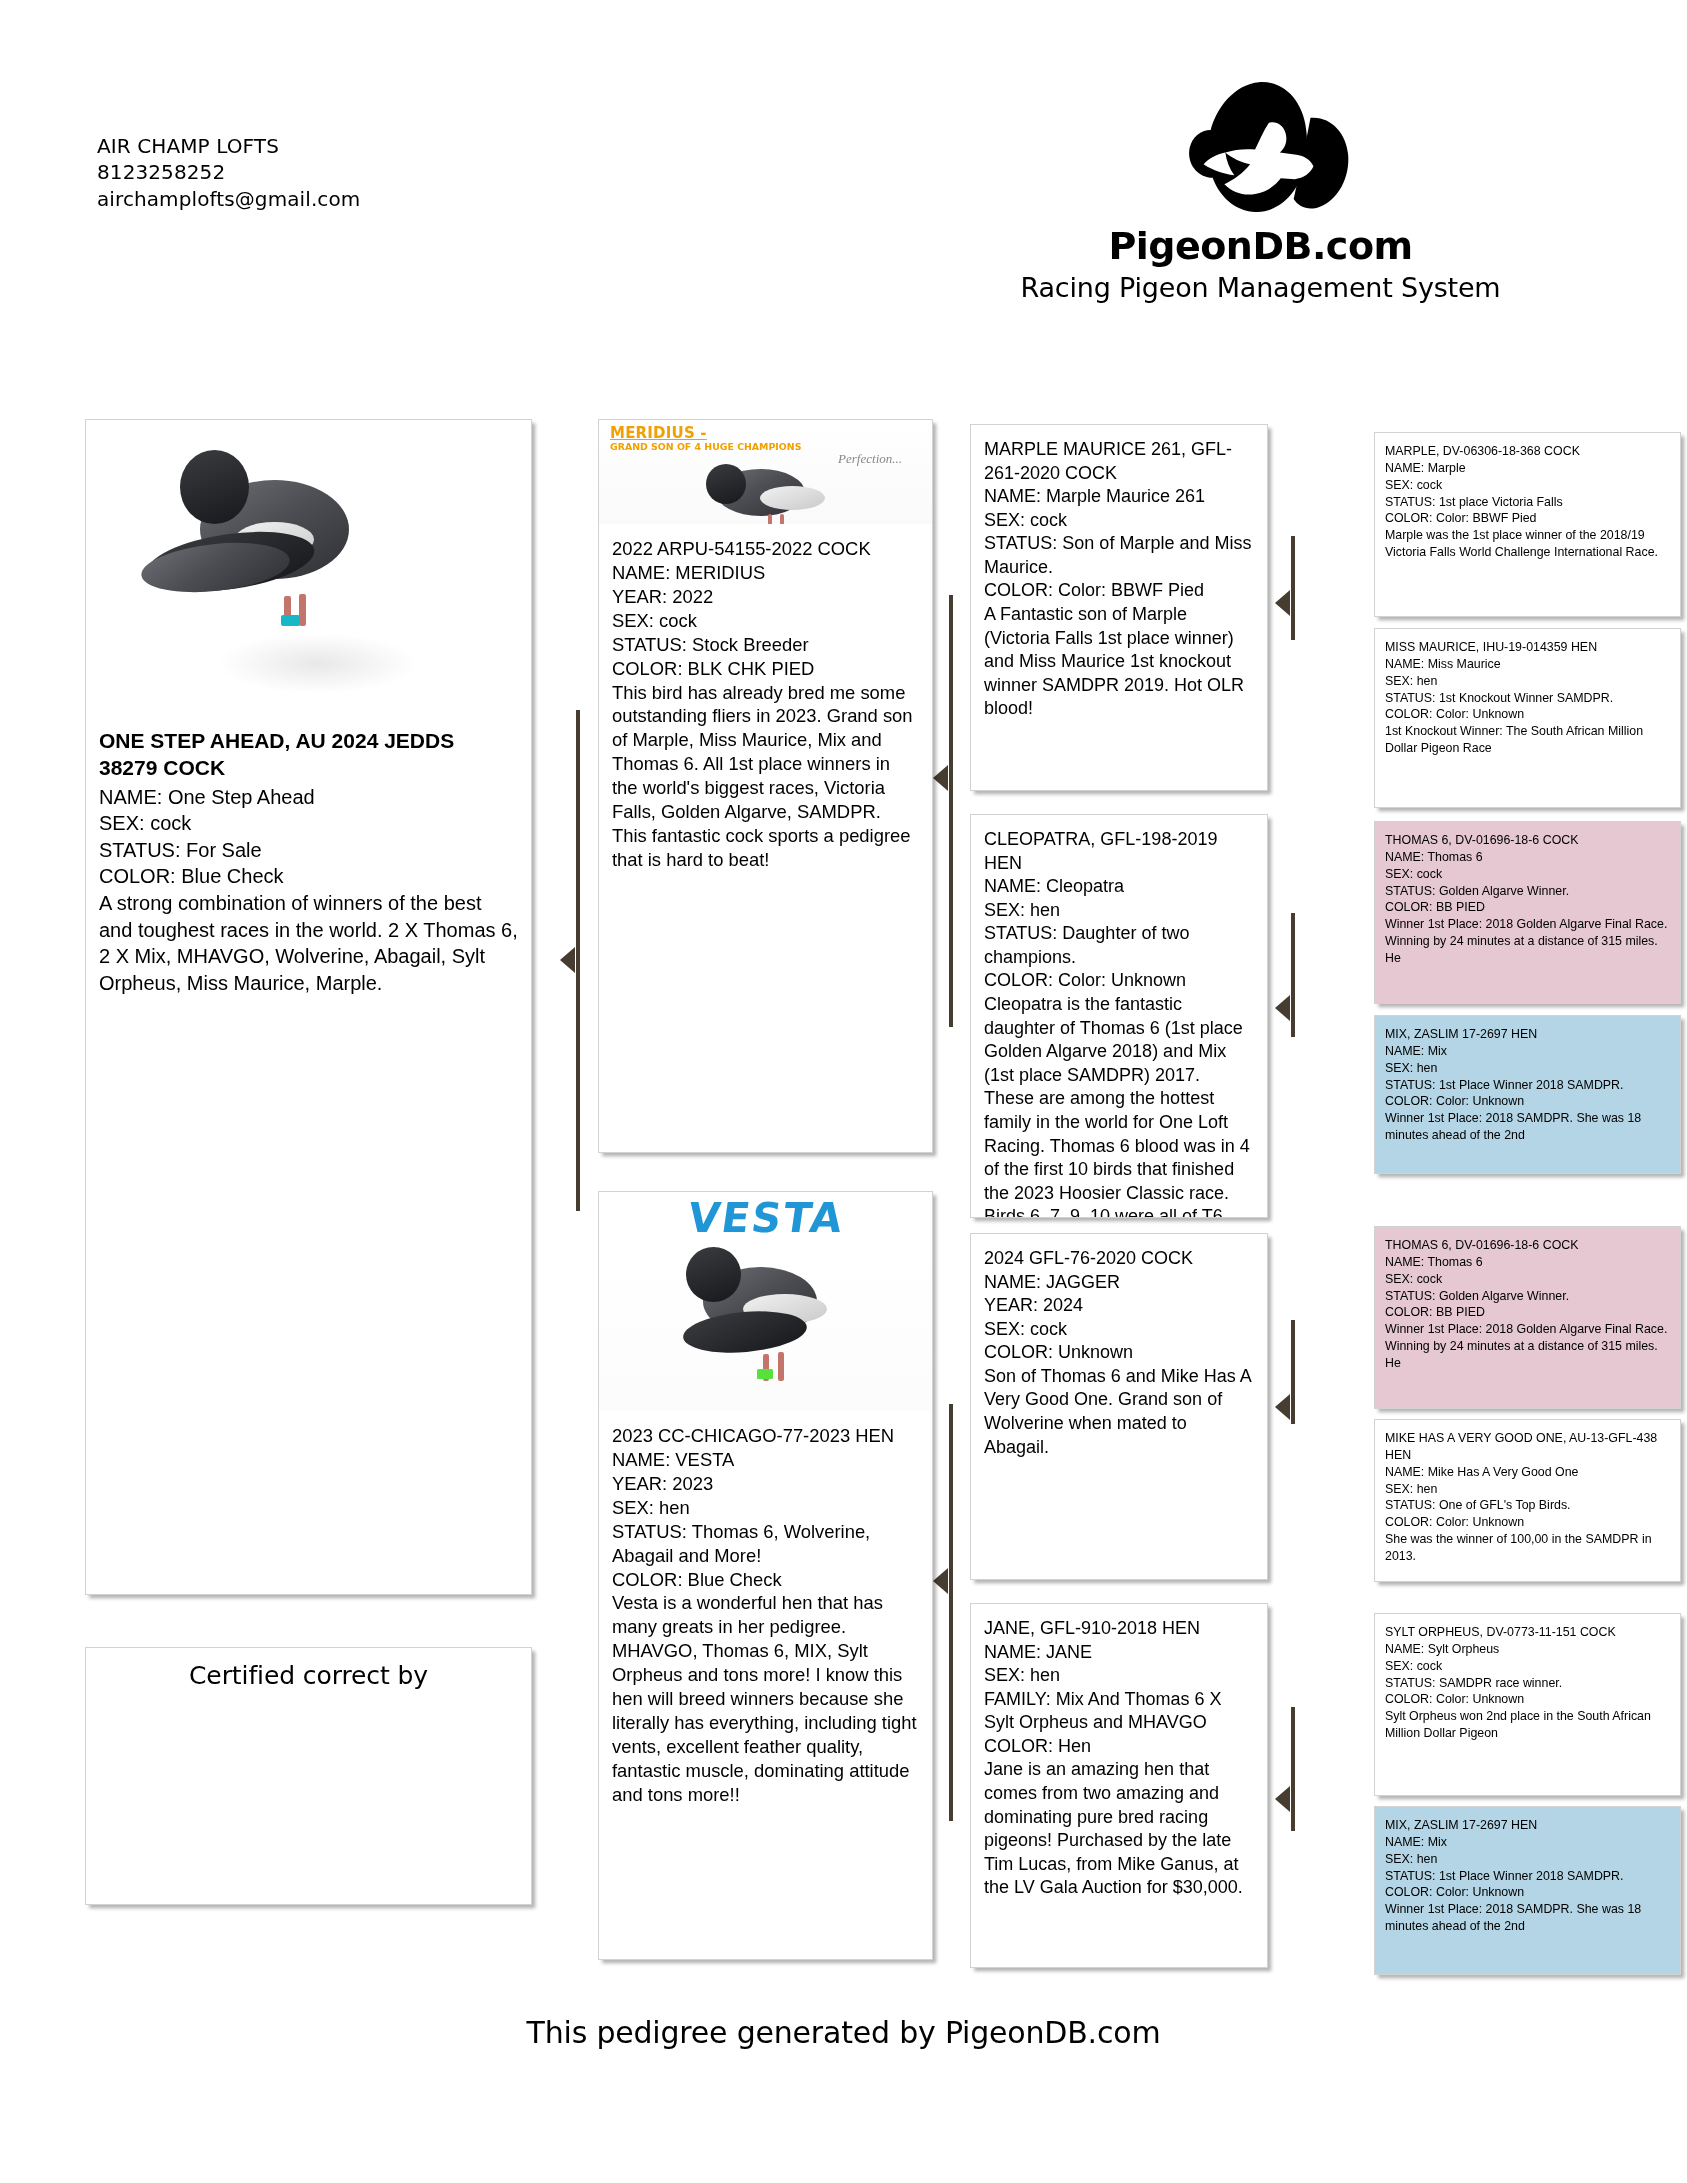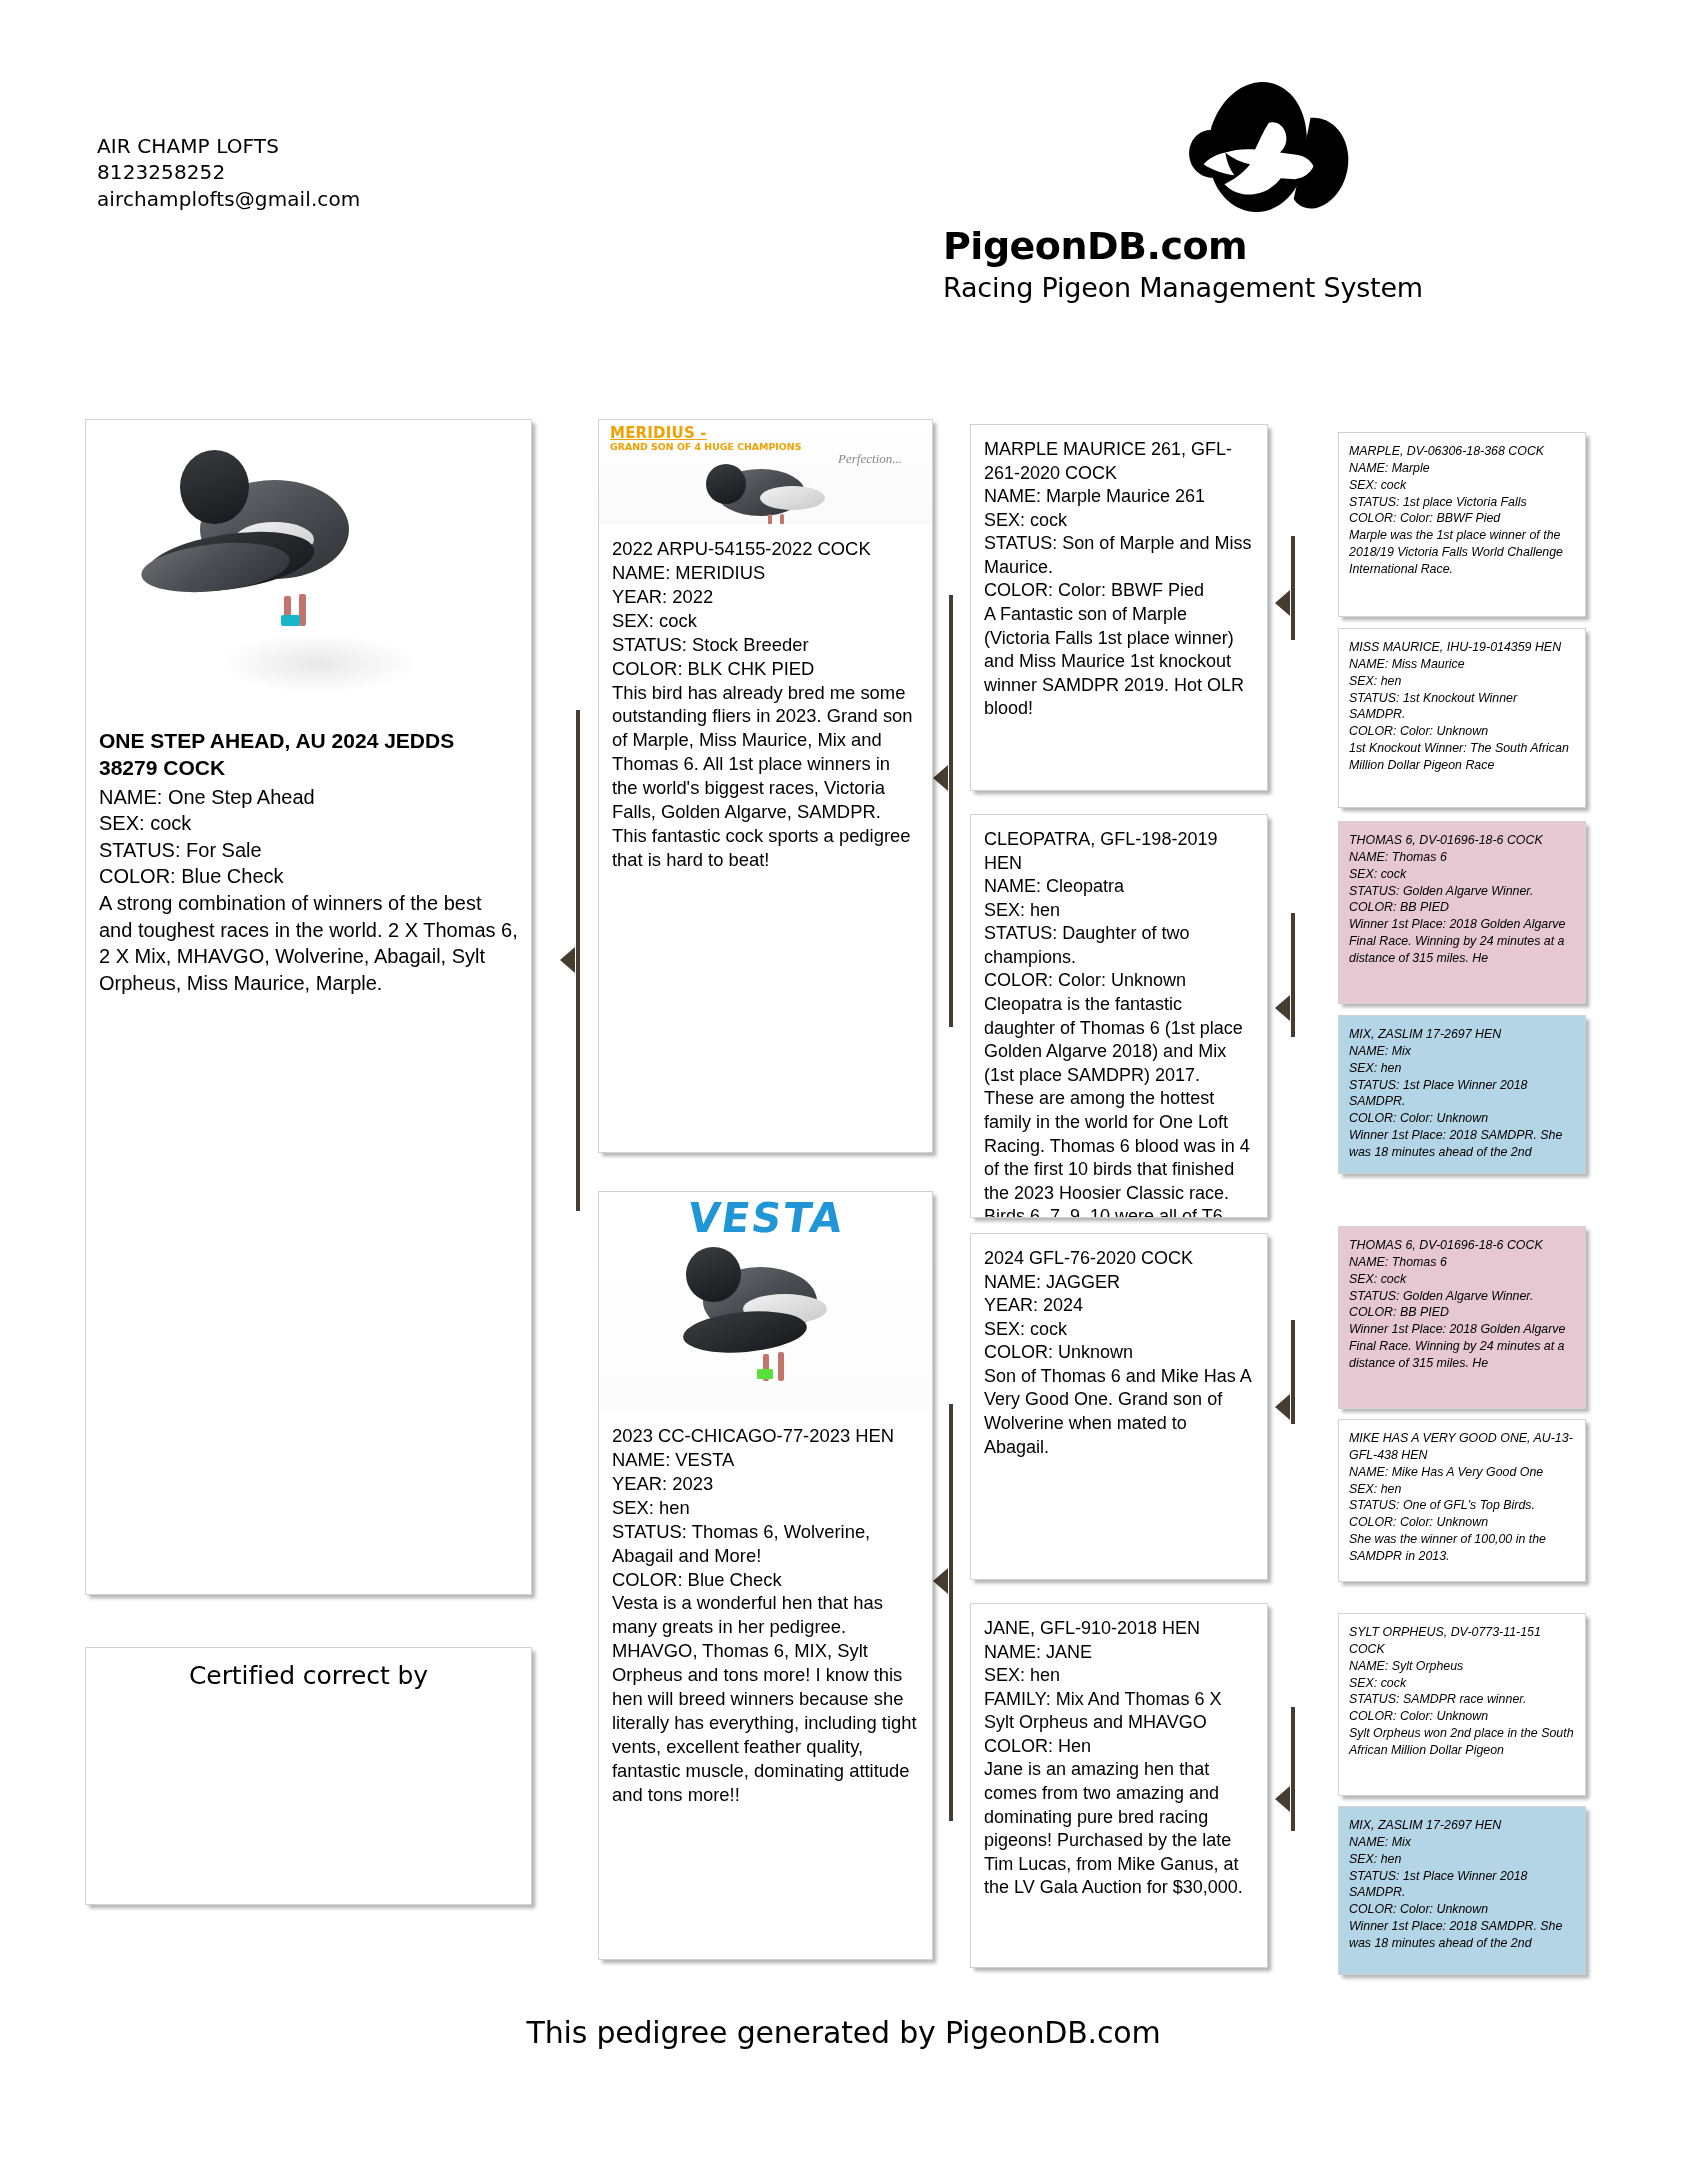--- a/index.html
+++ b/index.html
@@ -26,20 +26,21 @@
     line-height: 1.32;
     letter-spacing: 0.1px;
   }
   .loft-info div { white-space: nowrap; }
 
   .brand {
     position: absolute;
     left: 943px;
     top: 79px;
     width: 635px;
+    text-align: center;
   }
   .brand-mark { width: 100%; display: flex; justify-content: center; }
   .brand-name {
     font-family: "DejaVu Sans", sans-serif;
     font-size: 38px;
     font-weight: bold;
     letter-spacing: -0.5px;
     margin-top: 1px;
   }
   .brand-tag {
@@ -95,21 +96,21 @@
 
   
   .col3 { left: 970px; width: 298px; }
   .g1 { top: 424px; height: 367px; }
   .g2 { top: 814px; height: 404px; }
   .g3 { top: 1233px; height: 347px; }
   .g4 { top: 1603px; height: 365px; }
   .col3 .txt { font-size: 18px; line-height: 1.31; }
 
   
-  .col4 { left: 1338px; width: 248px; font-style: italic; }
+  .col4 { left: 1374px; width: 307px; }
   .col4 .body { padding: 10px 10px 4px 10px; }
   .col4 .txt { font-size: 12.4px; line-height: 1.36; }
   .gg1 { top: 432px;  height: 185px; }
   .gg2 { top: 628px; height: 180px; }
   .gg3 { top: 821px; height: 183px; background: #e5c8d1; }
   .gg4 { top: 1015px; height: 159px; background: #b3d5e5; }
   .gg5 { top: 1226px; height: 183px; background: #e5c8d1; }
   .gg6 { top: 1419px; height: 163px; }
   .gg7 { top: 1613px; height: 183px; }
   .gg8 { top: 1806px; height: 169px; background: #b3d5e5; }

